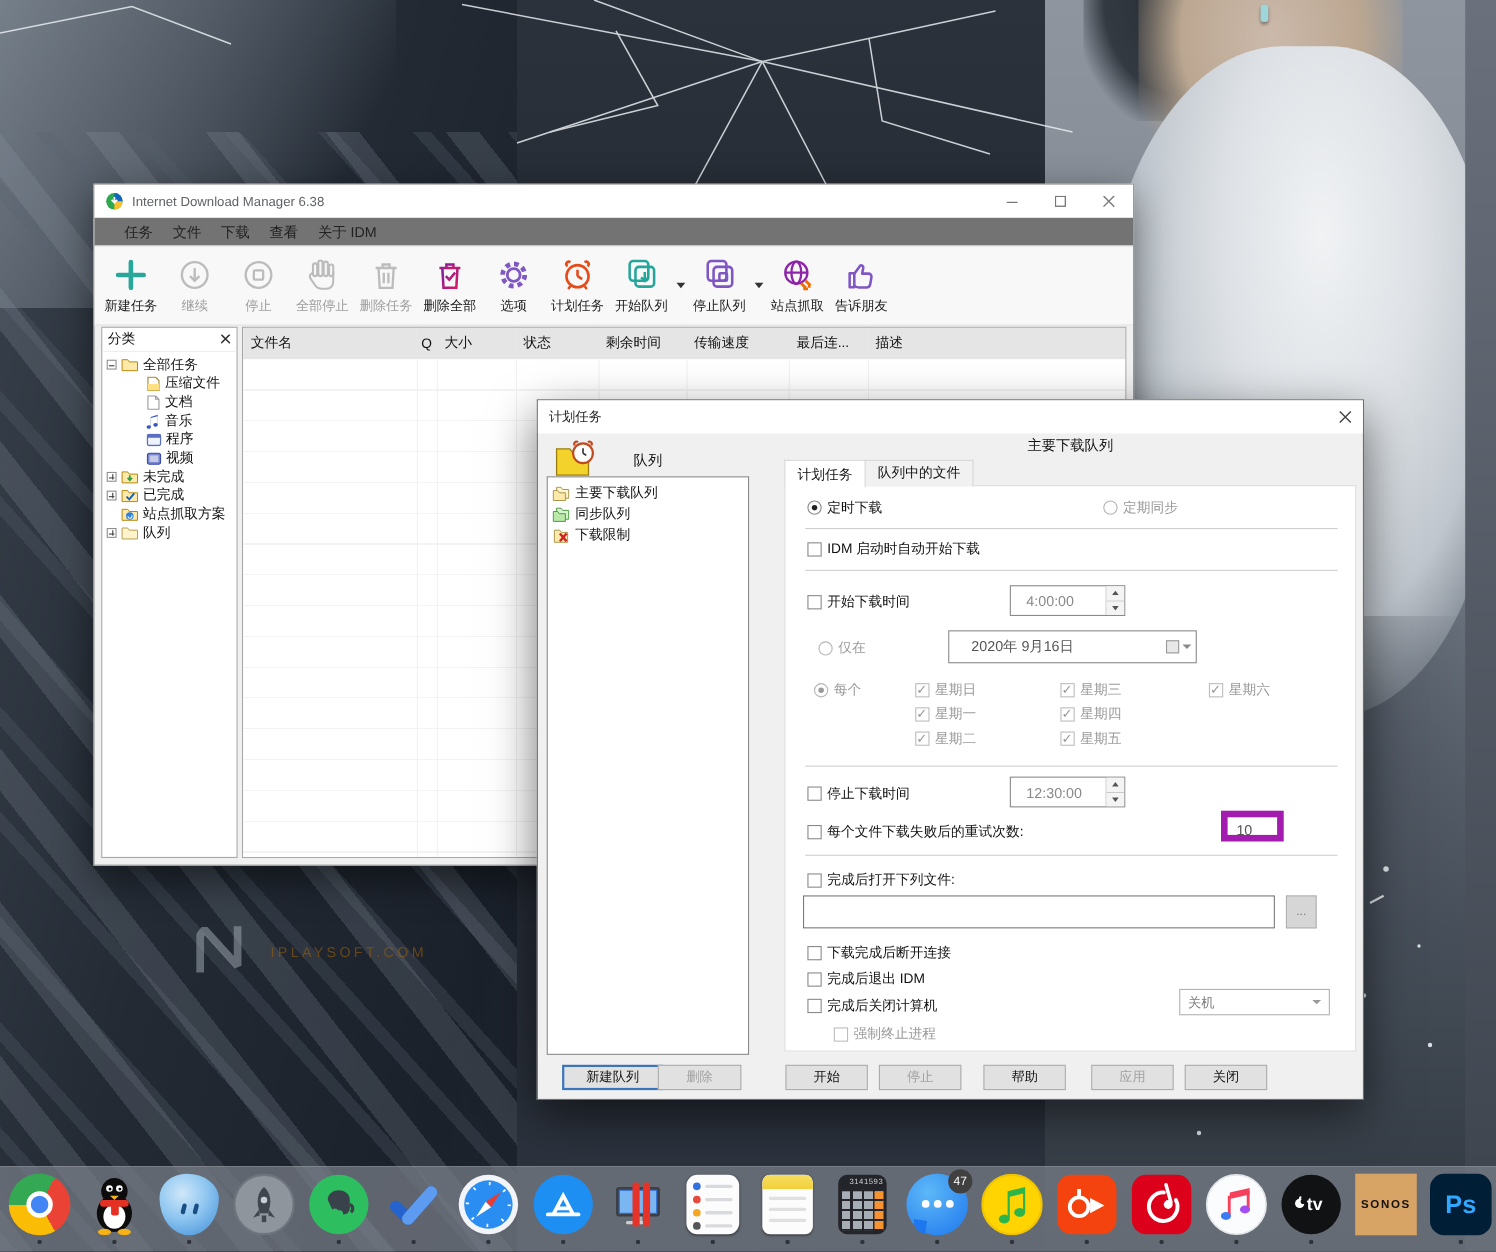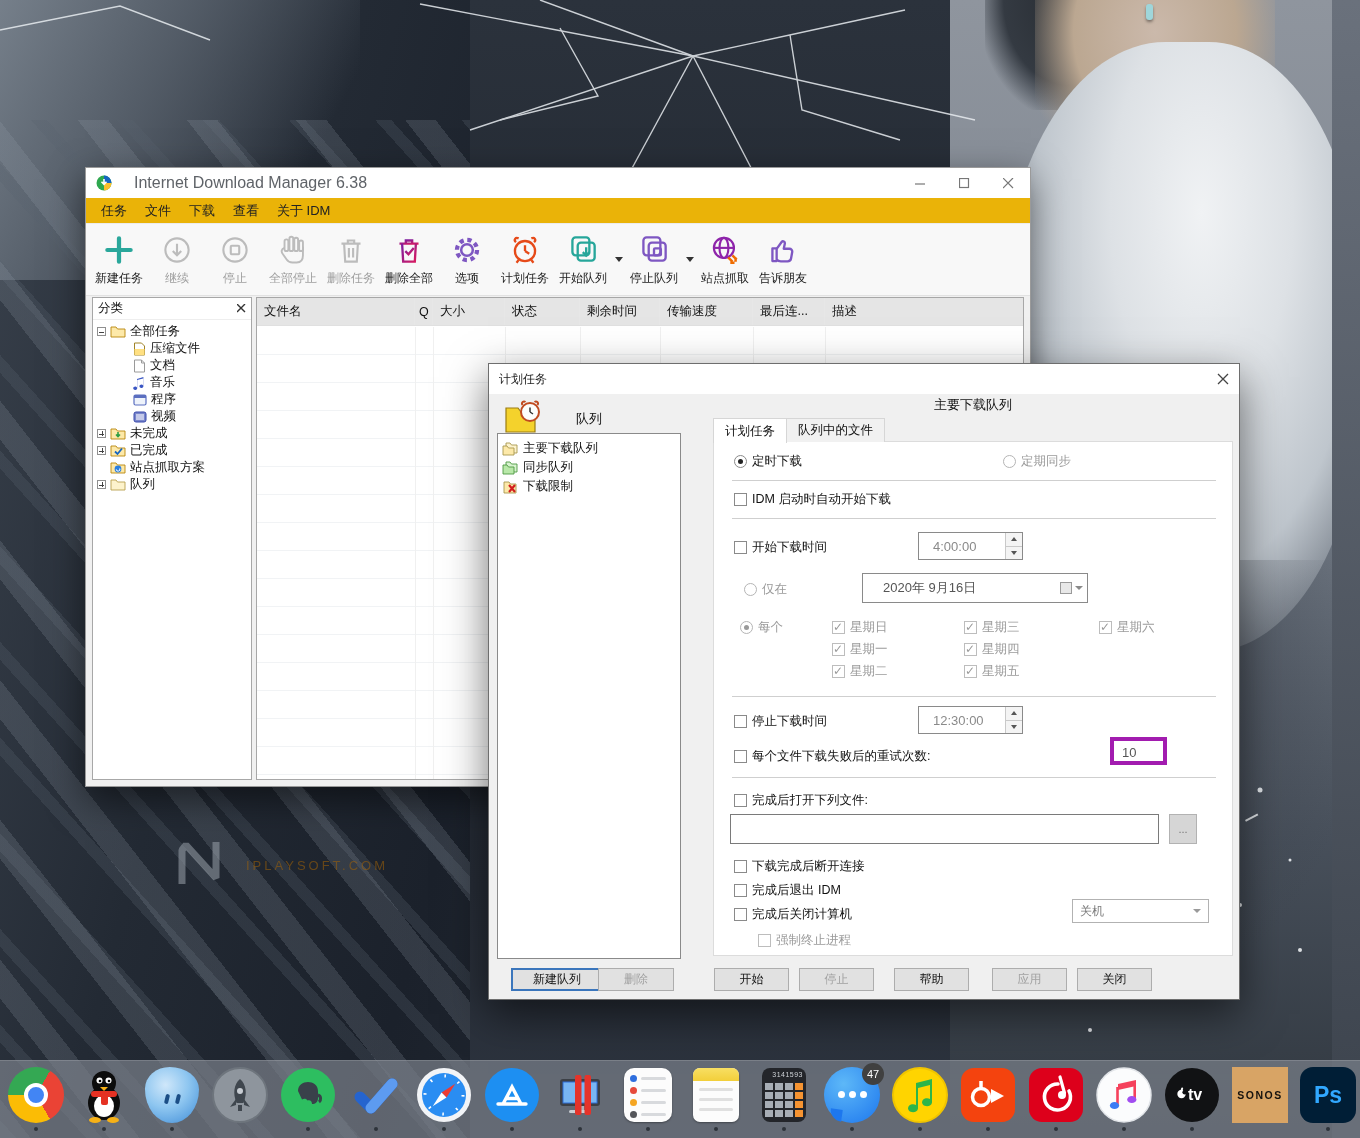--- a/index.html
+++ b/index.html
@@ -42,33 +42,33 @@
   .btn{position:absolute;height:23px;background:#e1e1e1;border:1px solid #adadad;font-size:12px;color:#111;
        display:flex;align-items:center;justify-content:center;cursor:default}
   .btn.dis{color:#a2a2a2}
   .btn.focus{border:2px solid #3b76bc}
   .hline{position:absolute;height:1px;background:#cfcfcf}
 
   
   .win{position:absolute;left:85px;top:167px;width:946px;height:620px;background:#f0f0f0;
        border:1px solid #9a9a9a;box-shadow:0 12px 34px rgba(0,0,0,.5)}
   .titlebar{height:30px;background:#fff;display:flex;align-items:center;padding-left:10px}
-  .title-text{font-size:16px;color:#5f6368;margin-left:22px;flex:1}
+  .title-text{font-size:12px;color:#5f6368;margin-left:8px;flex:1}
   .wc{width:44px;height:30px;display:flex;align-items:center;justify-content:center}
-  .menubar{height:26px;background:#eab308;display:flex;align-items:center;padding-left:6px;border-bottom:1px solid #ececec}
+  .menubar{height:26px;background:#737373;display:flex;align-items:center;padding-left:18px;border-bottom:1px solid #ececec}
   .menu-item{font-size:13px;color:#222;padding:0 9px}
   .toolbar{height:72px;background:#f8f8f8;border-bottom:1px solid #e2e2e2;display:flex;align-items:center;padding-left:4px}
   .tb{width:58px;text-align:center}
   .tb svg{display:block;margin:0 auto}
   .tb-label{font-size:12px;color:#1b1b1b;display:block;margin-top:2px;white-space:nowrap}
   .tb.dis .tb-label{color:#9e9e9e}
   .dd{width:13px;height:48px;display:flex;align-items:center;justify-content:center}
   .dd i{width:0;height:0;border-left:4px solid transparent;border-right:4px solid transparent;border-top:5px solid #333}
   .win-body{position:absolute;left:6px;right:6px;top:129px;bottom:6px;display:flex;gap:4px}
-  .sidebar{width:160px;background:#fff;border:1px solid #a7a7a7;font-size:12.5px;color:#111}
+  .sidebar{width:124px;background:#fff;border:1px solid #a7a7a7;font-size:12.5px;color:#111}
   .sb-head{height:22px;display:flex;align-items:center;padding:0 5px;border-bottom:1px solid #eee}
   .sb-head span{flex:1}
   .tree{padding-top:3px}
   .ti{display:flex;align-items:center;gap:4px;height:17px;padding-left:4px;white-space:nowrap}
   .ti.d1{padding-left:40px}
   .exp{width:9px;height:9px;border:1px solid #8f8f8f;background:#fff;position:relative;flex:none}
   .exp::before{content:"";position:absolute;left:1px;right:1px;top:4px;height:1px;background:#444}
   .exp.plus::after{content:"";position:absolute;top:1px;bottom:1px;left:4px;width:1px;background:#444}
   .exp.none{visibility:hidden}
   .flist{flex:1;background:#fff;border:1px solid #a7a7a7;position:relative;overflow:hidden}
@@ -99,21 +99,21 @@
   .spin-btns{width:17px;height:100%;border-left:1px solid #c9c9c9;display:flex;flex-direction:column}
   .sp{flex:1;display:flex;align-items:center;justify-content:center;background:#f4f4f4}
   .sp.up{border-bottom:1px solid #c9c9c9}
   .sp i{width:0;height:0;border-left:3.5px solid transparent;border-right:3.5px solid transparent}
   .sp.up i{border-bottom:4px solid #555}
   .sp.dn i{border-top:4px solid #555}
   .combo{position:absolute;width:226px;height:30px;border:1px solid #8a8a8a;background:#fff;display:flex;align-items:center;padding-left:20px;color:#555;font-size:13px}
   .combo .cal{margin-left:auto;margin-right:4px;display:flex;align-items:center;gap:3px}
   .cal-box{width:12px;height:12px;border:1px solid #9a9a9a;background:#e8e8e8}
   .cal-arr{width:0;height:0;border-left:4px solid transparent;border-right:4px solid transparent;border-top:4px solid #8a8a8a}
-  .numfield{position:absolute;border:4px solid #a21caf;background:#fff;color:#555;font-size:13px;padding:4px 0 0 8px}
+  .numfield{position:absolute;border:6px solid #a21caf;background:#fff;color:#555;font-size:13px;padding:4px 0 0 8px}
   .tinput{position:absolute;border:1px solid #7a7a7a;background:#fff}
   .browse{position:absolute;background:#d6d6d6;border:1px solid #b2b2b2;color:#777;font-size:11px;
           display:flex;align-items:center;justify-content:center}
   .select{position:absolute;border:1px solid #b2b2b2;background:#fff;color:#7c7c7c;font-size:12px;
           display:flex;align-items:center;padding-left:7px}
   .select .sel-arr{margin-left:auto;margin-right:7px;width:0;height:0;border-left:4px solid transparent;border-right:4px solid transparent;border-top:4px solid #9a9a9a}
 
   
   .dock{position:absolute;left:0;bottom:0;width:1360px;height:78px;background:rgba(124,130,139,.70);
         border-top:1px solid rgba(255,255,255,.15)}

